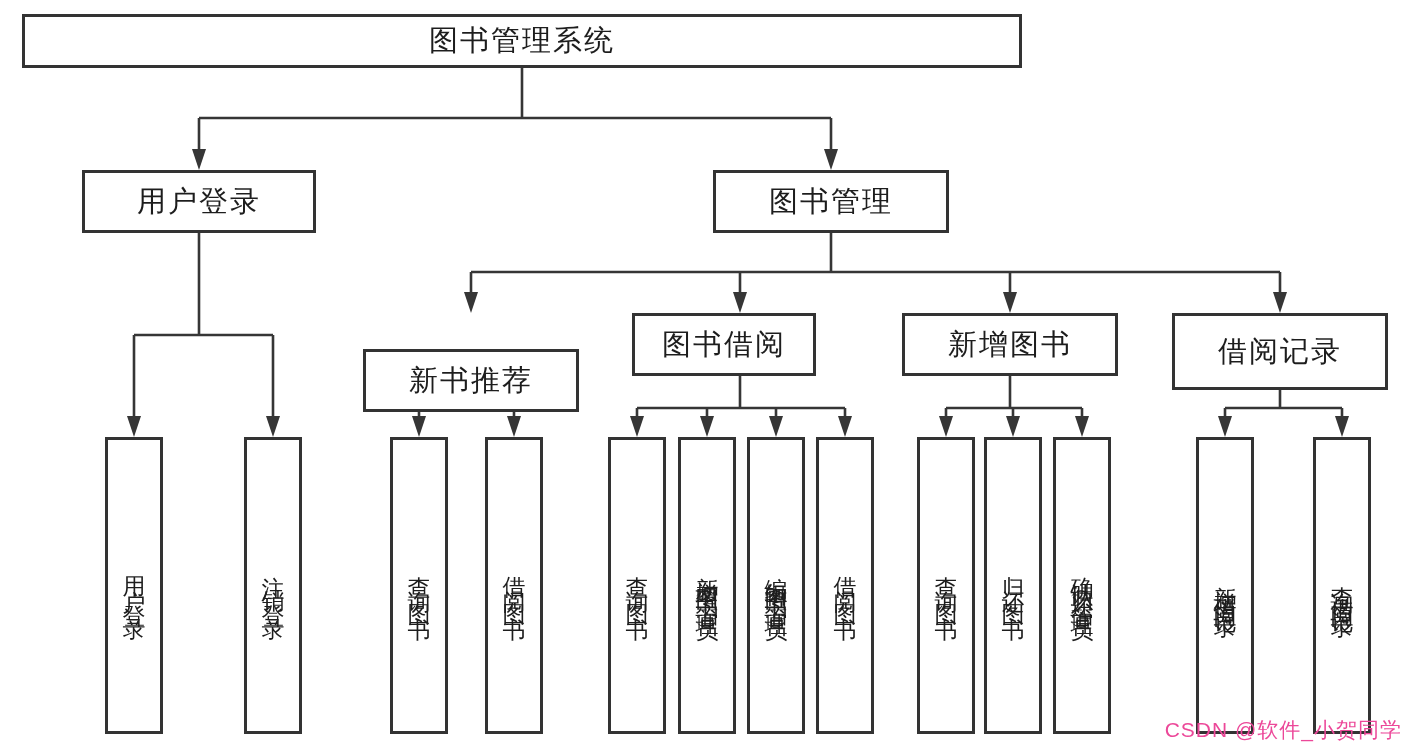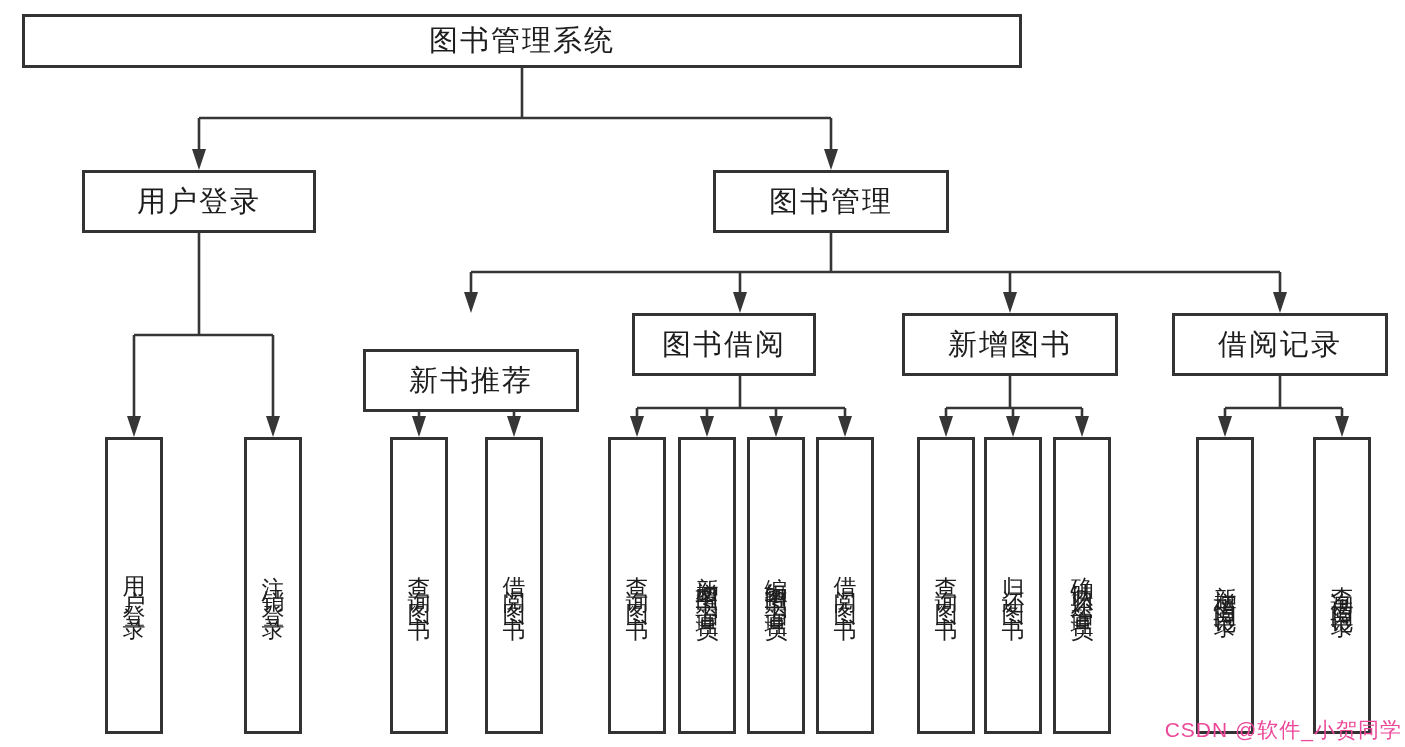--- a/index.html
+++ b/index.html
@@ -113,21 +113,21 @@
 
   <div class="node hnode" style="left:363px; top:313px; width:216px; height:63px;margin-top:36px;">
     <span>新书推荐</span>
   </div>
   <div class="node hnode" style="left:632px; top:313px; width:184px; height:63px;">
     <span>图书借阅</span>
   </div>
   <div class="node hnode" style="left:902px; top:313px; width:216px; height:63px;">
     <span>新增图书</span>
   </div>
-  <div class="node hnode" style="left:1172px; top:313px; width:216px; height:63px;">
+  <div class="node hnode" style="left:1172px; top:313px; width:216px; height:77px;">
     <span>借阅记录</span>
   </div>
 
   <div class="node vnode" style="left:105px; top:437px; width:58px; height:297px;">
     <span class="vtext" style="letter-spacing: 14px;">用户登录</span>
   </div>
   <div class="node vnode" style="left:244px; top:437px; width:58px; height:297px;">
     <span class="vtext" style="letter-spacing: 14px;">注销登录</span>
   </div>
 

